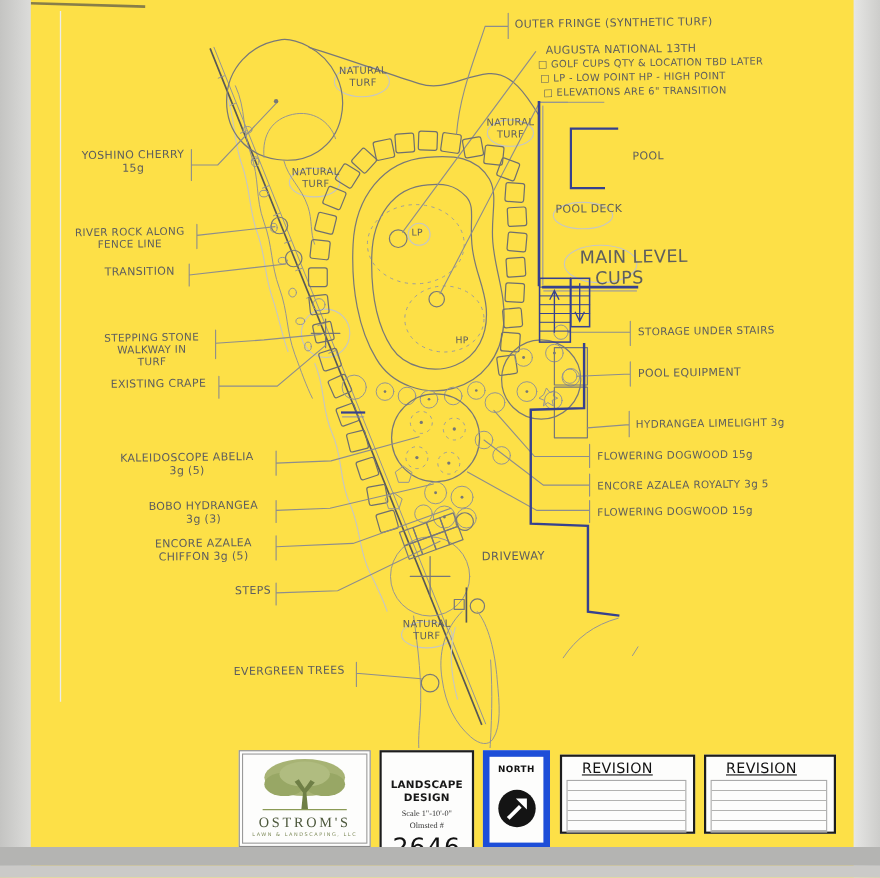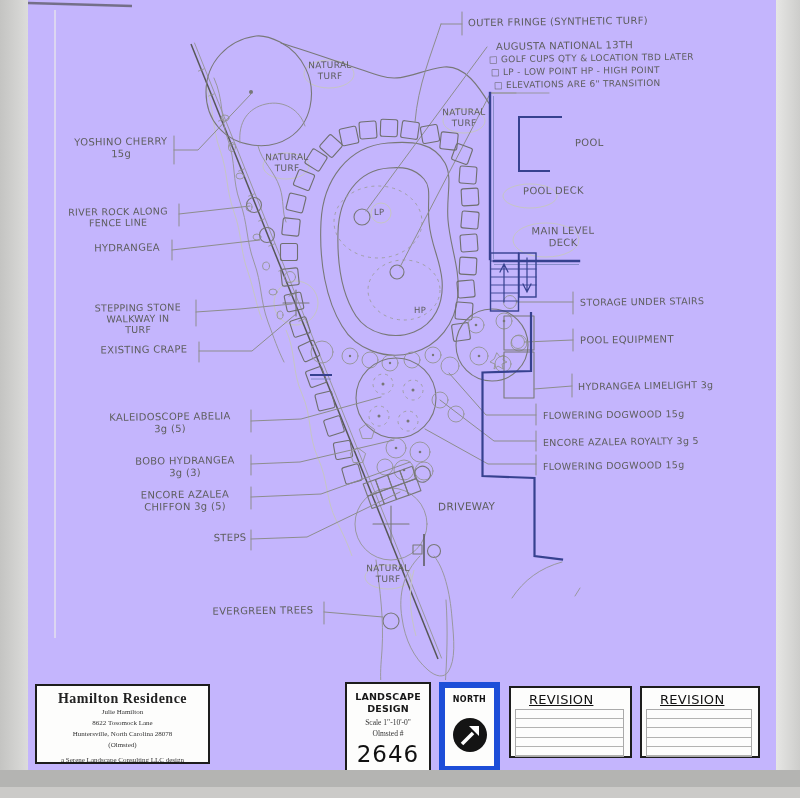--- a/index.html
+++ b/index.html
@@ -1,16 +1,16 @@
 <!DOCTYPE html>
 <html style="--blue: #36418f;"><head>
 <meta charset="utf-8">
 <style>
   html,body{margin:0;padding:0;background:#e9e9e7;}
-  .canvas{position:relative;width:800px;height:798px;background:#c4b5fd;overflow:hidden;
+  .canvas{position:relative;width:800px;height:798px;background:#fde047;overflow:hidden;
           font-family:"DejaVu Sans",sans-serif;}
   
   .edge-left{position:absolute;left:0;top:0;width:28px;height:798px;
              background:linear-gradient(90deg,#c4c4c2,#dcdcda);}
   .edge-right{position:absolute;right:0;top:0;width:24px;height:798px;
               background:linear-gradient(270deg,#cdcdcb,#e6e6e4);}
   .band-dark{position:absolute;left:0;top:770px;width:800px;height:17px;background:#b4b4b2;}
   .band-light{position:absolute;left:0;top:787px;width:800px;height:11px;background:#cbcac8;}
   .plan{position:absolute;left:0;top:0;}
   
@@ -36,21 +36,21 @@
   .client-title{font-size:14px;font-weight:bold;margin-top:5px;letter-spacing:.5px;}
   .client-line{font-size:7px;line-height:1.55;color:#333;}
   .client-credit{font-size:7px;margin-top:6px;color:#333;}
   .logo{left:217px;top:682px;width:120px;height:88px;border:1px solid #8a8a8a;padding:2px;}
   .logo-inner{border:1px solid #9a9a9a;height:100%;box-sizing:border-box;text-align:center;
               display:flex;flex-direction:column;align-items:center;justify-content:flex-end;padding-bottom:4px;}
   .logo-name{font-family:"Liberation Serif",serif;font-size:13px;letter-spacing:2.5px;
              color:#4d583c;margin-top:1px;}
   .logo-sub{font-size:4.5px;letter-spacing:1.4px;color:#7d8a58;margin-top:1px;}
   .design{left:345px;top:682px;width:86px;height:90px;border:2px solid #1d1d1d;text-align:center;color:#171717;}
-  .design-title{font-size:9.5px;font-weight:bold;line-height:1.25;margin-top:7px;letter-spacing:.2px;}
+  .design-title{font-size:9.5px;font-weight:bold;line-height:1.25;margin-top:24px;letter-spacing:.2px;}
   .design-sub{font-family:"Liberation Serif",serif;font-size:7.5px;line-height:1.5;color:#333;margin-top:2px;}
   .design-number{font-size:23px;color:#111;margin-top:2px;letter-spacing:1px;}
   .north{left:439px;top:682px;width:61px;height:90px;border:6px solid #1d4ed8;text-align:center;}
   .north-label{font-size:8px;font-weight:bold;margin-top:7px;letter-spacing:.4px;color:#111;}
   .north svg{margin-top:12px;}
   .rev{border:2px solid #1d1d1d;}
   .rev1{left:509px;top:686px;width:123px;height:72px;}
   .rev2{left:640px;top:686px;width:120px;height:72px;}
   .rev-header{font-size:13px;font-weight:normal;text-decoration:underline;color:#111;
               padding:4px 0 2px 18px;letter-spacing:.3px;}
@@ -333,21 +333,21 @@
       </div>
       <div class="plan-label" style="left: 68px; top: 136px; font-size: 10px; text-align: center; width: 106px;">
         <div class="ln">YOSHINO CHERRY</div>
         <div class="ln">15g</div>
       </div>
       <div class="plan-label" style="left: 60px; top: 206px; font-size: 9.5px; text-align: center; width: 116px;">
         <div class="ln">RIVER ROCK ALONG</div>
         <div class="ln">FENCE LINE</div>
       </div>
       <div class="plan-label" style="left: 84px; top: 242px; font-size: 10px; text-align: center; width: 86px;">
-        <div class="ln">HYDRANGEA</div>
+        <div class="ln">TRANSITION</div>
       </div>
       <div class="plan-label" style="left: 86px; top: 302px; font-size: 9.5px; text-align: center; width: 104px;">
         <div class="ln">STEPPING STONE</div>
         <div class="ln">WALKWAY IN</div>
         <div class="ln">TURF</div>
       </div>
       <div class="plan-label" style="left: 92px; top: 344px; font-size: 10px; text-align: center; width: 104px;">
         <div class="ln">EXISTING CRAPE</div>
       </div>
       <div class="plan-label" style="left: 94px; top: 411px; font-size: 10px; text-align: center; width: 152px;">
@@ -364,26 +364,26 @@
       </div>
       <div class="plan-label" style="left: 204px; top: 532px; font-size: 10px; text-align: center; width: 52px;">
         <div class="ln">STEPS</div>
       </div>
       <div class="plan-label" style="left: 204px; top: 605px; font-size: 10px; text-align: center; width: 118px;">
         <div class="ln">EVERGREEN TREES</div>
       </div>
       <div class="plan-label" style="left: 527px; top: 137px; font-size: 10px; text-align: left; margin-left: 48px;">
         <div class="ln">POOL</div>
       </div>
-      <div class="plan-label" style="left: 523px; top: 185px; font-size: 10px; text-align: left;">
+      <div class="plan-label" style="left: 505px; top: 185px; font-size: 10px; text-align: left;">
         <div class="ln">POOL DECK</div>
       </div>
-      <div class="plan-label" style="left: 527px; top: 225px; font-size: 10px; text-align: center; width: 72px;">
+      <div class="plan-label" style="left: 527px; top: 225px; font-size: 16px; text-align: center; width: 72px;">
         <div class="ln">MAIN LEVEL</div>
-        <div class="ln">DECK</div>
+        <div class="ln">CUPS</div>
       </div>
       <div class="plan-label" style="left: 580px; top: 296px; font-size: 9.5px; text-align: left;">
         <div class="ln">STORAGE UNDER STAIRS</div>
       </div>
       <div class="plan-label" style="left: 580px; top: 334px; font-size: 10px; text-align: left;">
         <div class="ln">POOL EQUIPMENT</div>
       </div>
       <div class="plan-label" style="left: 578px; top: 380px; font-size: 9.5px; text-align: left;">
         <div class="ln">HYDRANGEA LIMELIGHT 3g</div>
       </div>
@@ -400,29 +400,35 @@
         <div class="ln">DRIVEWAY</div>
       </div>
       <div class="plan-label" style="left: 374px; top: 207px; font-size: 8.5px; text-align: right;">
         <div class="ln">LP</div>
       </div>
       <div class="plan-label" style="left: 414px; top: 305px; font-size: 8.5px; text-align: right;">
         <div class="ln">HP</div>
       </div>
     </div>
 
-  <div class="tb-box client">
-    <div class="client-title">Hamilton Residence</div>
-    <div class="client-line">Julie Hamilton</div>
-    <div class="client-line">8622 Tosomock Lane</div>
-    <div class="client-line">Huntersville, North Carolina 28078</div>
-    <div class="client-line">(Olmsted)</div>
-    <div class="client-credit">a Serene Landscape Consulting LLC design</div>
+
+  <div class="tb-box logo">
+    <div class="logo-inner">
+      <svg width="104" height="52" viewBox="-60 -34 120 68">
+        <ellipse cx="0" cy="-8" rx="48" ry="22" fill="#a7b374"></ellipse>
+        <ellipse cx="-24" cy="0" rx="24" ry="14" fill="#98a765"></ellipse>
+        <ellipse cx="24" cy="0" rx="24" ry="14" fill="#98a765"></ellipse>
+        <ellipse cx="0" cy="-12" rx="30" ry="15" fill="#b0bc80"></ellipse>
+        <polygon points="-4,30 4,30 2,10 12,-2 7,-5 0,5 -7,-6 -12,-3 -2,10" fill="#6f7f46"></polygon>
+        <path d="M -50,30 H 50" stroke="#8a9a55" stroke-width="1.5" fill="none"></path>
+      </svg>
+      <div class="logo-name">OSTROM'S</div>
+      <div class="logo-sub">LAWN &amp; LANDSCAPING, LLC</div>
+    </div>
   </div>
-
 
   <div class="tb-box design">
     <div class="design-title">
       <span>LANDSCAPE</span><br>
       <span>DESIGN</span>
     </div>
     <div class="design-sub">
       <span>Scale 1"-10'-0"</span><br>
       <span>Olmsted #</span>
     </div>

